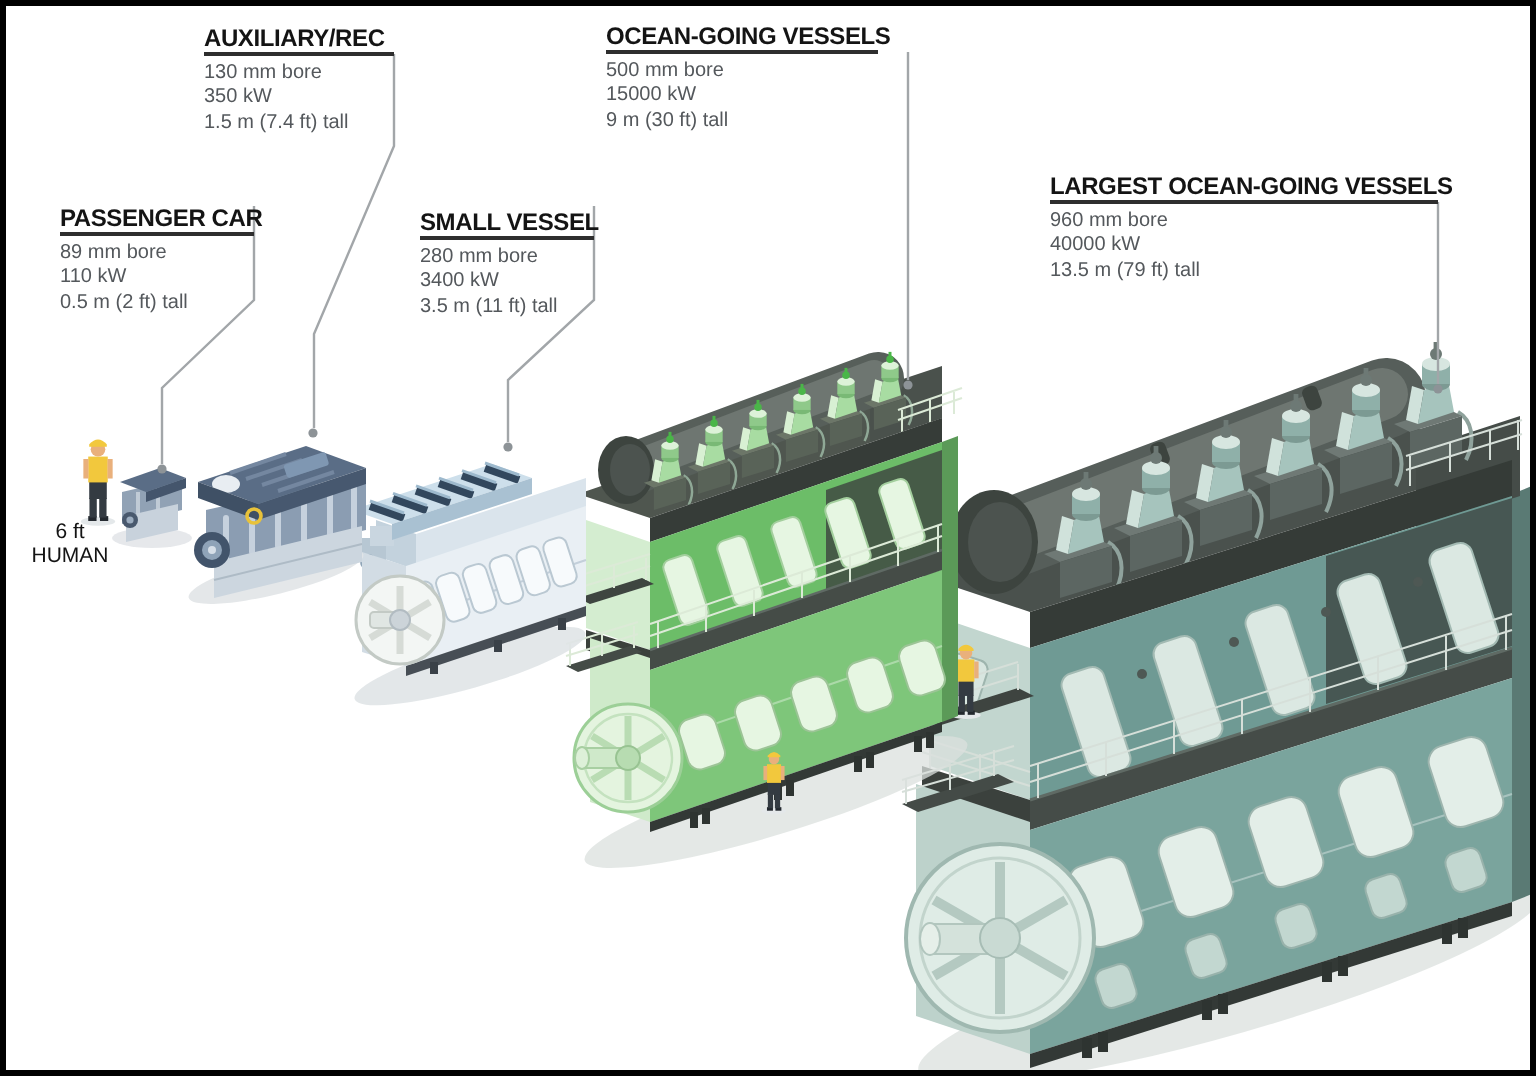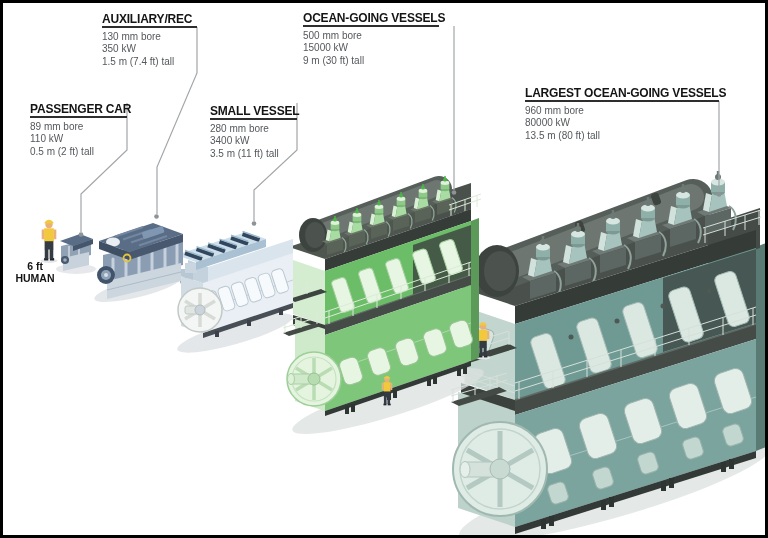--- a/index.html
+++ b/index.html
@@ -14,21 +14,21 @@
     font-size:12px;line-height:12px;font-weight:bold;color:#141414;
     letter-spacing:-0.2px;white-space:nowrap;
     border-bottom:2px solid #2e2e2e;padding-bottom:1px;
   }
   .label-specs{
     margin-top:3px;text-align:left;padding-right:3px;
     font-size:10px;line-height:12.4px;color:#54585c;white-space:nowrap;
   }
   .human-label{
     position:absolute;z-index:5;text-align:center;
-    font-weight:bold;color:#141414;font-size:10.5px;line-height:11.5px;
+    font-weight:normal;color:#141414;font-size:10.5px;line-height:11.5px;
   }
 </style>
 </head>
 <body>
 
 <div class="canvas">
 
   <svg class="scene" viewBox="0 0 762 532">
     <defs>
       <g id="worker">
@@ -381,22 +381,22 @@
       <div>500 mm bore</div>
       <div>15000 kW</div>
       <div>9 m (30 ft) tall</div>
     </div>
   </div>
 
   <div class="label" style="left:522px;top:84px;width:194px">
     <div class="label-title">LARGEST OCEAN-GOING VESSELS</div>
     <div class="label-specs">
       <div>960 mm bore</div>
-      <div>80000 kW</div>
-      <div>13.5 m (80 ft) tall</div>
+      <div>40000 kW</div>
+      <div>13.5 m (79 ft) tall</div>
     </div>
   </div>
 
   <div class="human-label" style="left:6px;top:258px;width:52px">
     <div>6 ft</div>
     <div>HUMAN</div>
   </div>
 
 </div>
 

